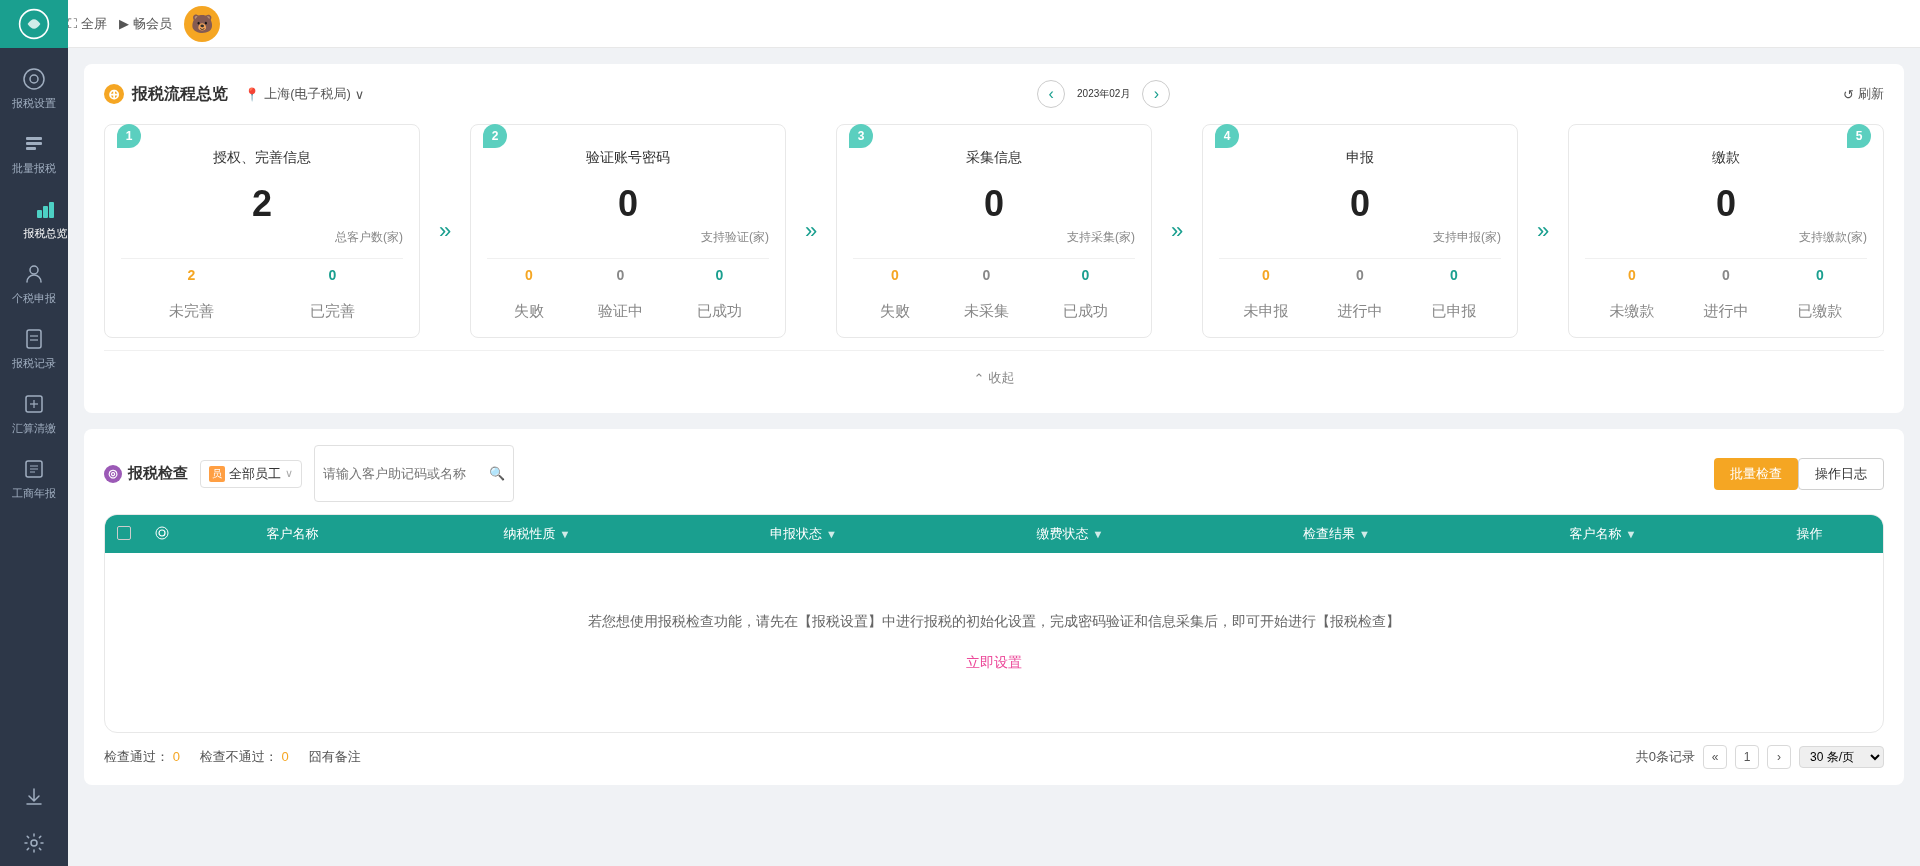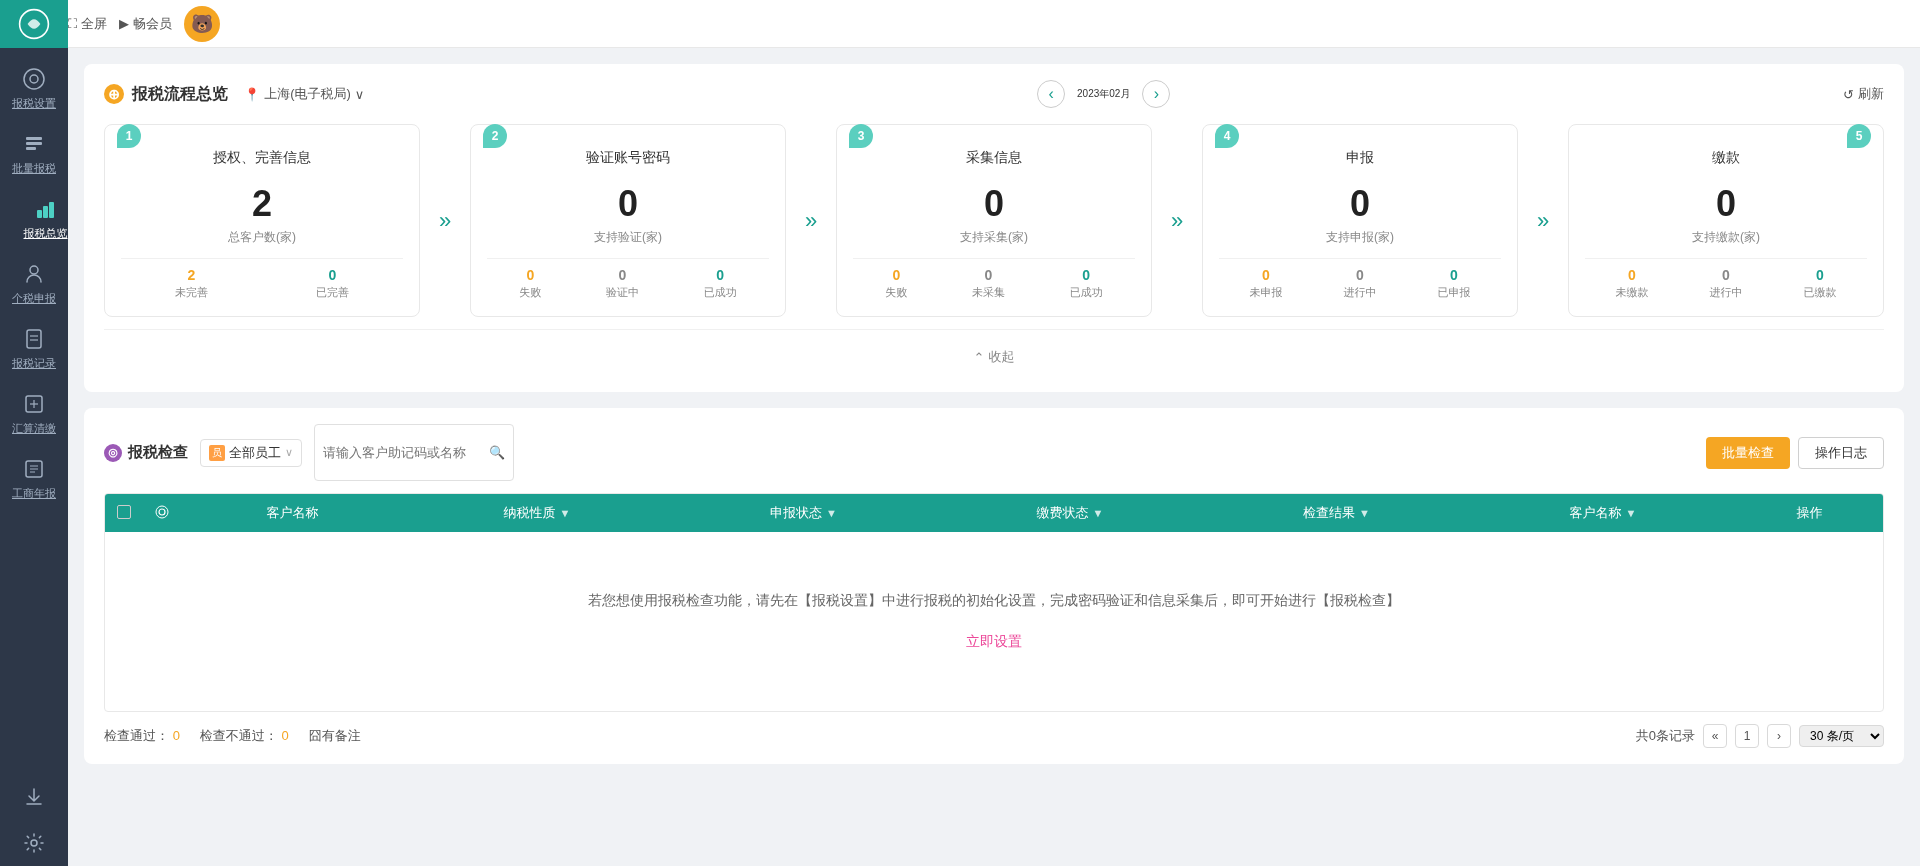--- a/index.html
+++ b/index.html
@@ -90,21 +90,20 @@
     .sidebar-item {
       width: 68px;
       display: flex;
       flex-direction: column;
       align-items: center;
       padding: 10px 4px;
       cursor: pointer;
       color: #a0aec0;
       font-size: 11px;
       gap: 4px;
-      text-decoration: underline;
     }
     .sidebar-item.active { color: #fff; margin-left: 23px; }
     .sidebar-icon {
       width: 26px;
       height: 26px;
       display: flex;
       align-items: center;
       justify-content: center;
       font-size: 18px;
     }
@@ -244,21 +243,21 @@
       margin-top: 8px;
     }
     .card-big-num {
       font-size: 36px;
       font-weight: bold;
       text-align: center;
       color: #222;
       margin-bottom: 4px;
     }
     .card-sub {
-      text-align: center;
+      text-align: right;
       color: #888;
       font-size: 12px;
       margin-bottom: 12px;
     }
     .card-stats {
       display: flex;
       justify-content: space-around;
       align-items: center;
     }
     .stat-item {
@@ -268,22 +267,23 @@
       gap: 2px;
     }
     .stat-num {
       font-size: 14px;
       font-weight: bold;
     }
     .stat-num.orange { color: #f5a623; }
     .stat-num.gray { color: #888; }
     .stat-num.teal { color: #1a9f8f; }
     .stat-label {
-      font-size: 11px;
+      font-size: 15px;
       color: #888;
+      margin-top: 17px;
     }
     .collapse-btn {
       display: flex;
       align-items: center;
       justify-content: center;
       padding: 10px;
       cursor: pointer;
       color: #888;
       gap: 4px;
       font-size: 13px;
@@ -355,21 +355,21 @@
       border: none;
       outline: none;
       font-size: 13px;
       color: #999;
       width: 100%;
       background: transparent;
     }
     .check-header-right {
       margin-left: auto;
       display: flex;
-      gap: 8px;
+      gap: 0;
     }
     .btn-batch {
       background: #f5a623;
       color: #fff;
       border: none;
       border-radius: 4px;
       padding: 6px 16px;
       cursor: pointer;
       font-size: 13px;
     }
@@ -770,21 +770,21 @@
       <div class="search-input-wrap">
         <input type="text" placeholder="请输入客户助记码或名称" style="">
         <span style="color:#aaa;cursor:pointer;">🔍</span>
       </div>
       <div class="check-header-right">
         <button class="btn-batch">批量检查</button>
         <button class="btn-log">操作日志</button>
       </div>
     </div>
 
-    <div style="border: 1px solid #e8e8e8; border-radius: 4px; overflow: hidden;">
+    <div style="border: 1px solid #e8e8e8; border-radius: 13px; overflow: hidden;">
       <table class="check-table">
         <thead>
           <tr>
             <th><span class="custom-checkbox"></span></th>
             <th>
               <svg width="14" height="14" viewBox="0 0 14 14" fill="white">
                   <circle cx="7" cy="7" r="3" fill="none" stroke="white" stroke-width="1.2"></circle>
                   <circle cx="7" cy="7" r="6" fill="none" stroke="white" stroke-width="1"></circle>
                 </svg>
             </th>

